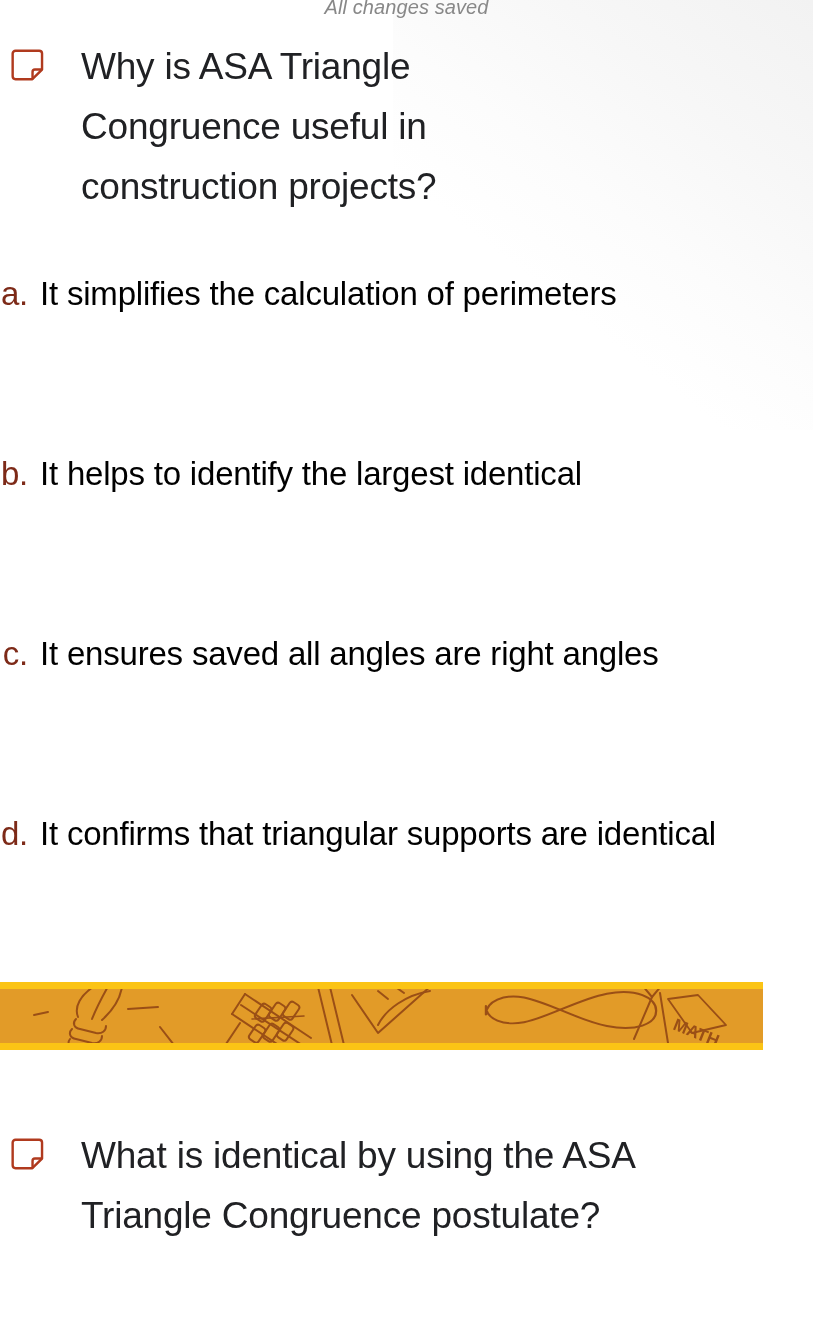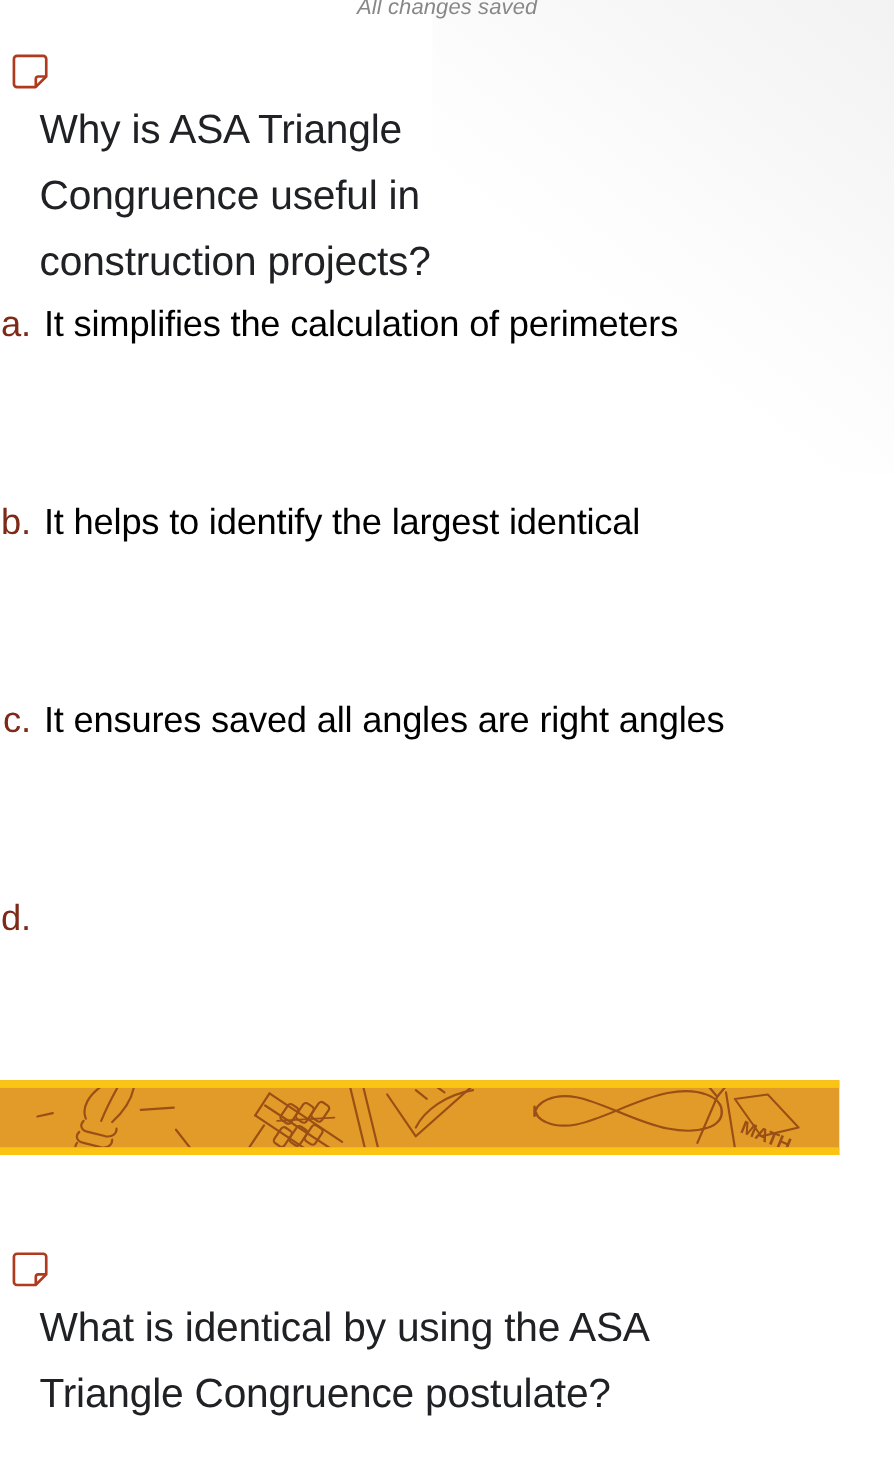--- a/index.html
+++ b/index.html
@@ -53,21 +53,20 @@
     white-space: nowrap;
   }
 
   
   .question-block {
     position: absolute;
     display: flex;
     align-items: flex-start;
     left: 6px;
     width: 760px;
-    flex-direction: column;
   }
   .question-block.q1 { top: 37px; }
   .question-block.q2 { top: 1126px; }
 
   .note-icon {
     flex: 0 0 auto;
     width: 43px;
     height: 43px;
     margin-top: 8px;
     margin-left: 2px;
@@ -161,20 +160,21 @@
     <span class="option-text">It helps to identify the largest identical</span>
   </div>
 
   <div class="option option-c">
     <span class="option-letter">c.</span>
     <span class="option-text">It ensures saved all angles are right angles</span>
   </div>
 
   <div class="option option-d">
     <span class="option-letter">d.</span>
+    <span class="option-text">It confirms that triangular supports are identical</span>
   </div>
 
   <div class="banner">
     <svg viewBox="0 0 763 54" xmlns="http://www.w3.org/2000/svg">
       <g stroke="#9a4f16" stroke-width="2" fill="none" stroke-linecap="round" stroke-linejoin="round">
 
         <path d="M34 26 l14 -3"></path>
         <path d="M128 20 l30 -2"></path>
         <path d="M160 38 l14 18"></path>
 

